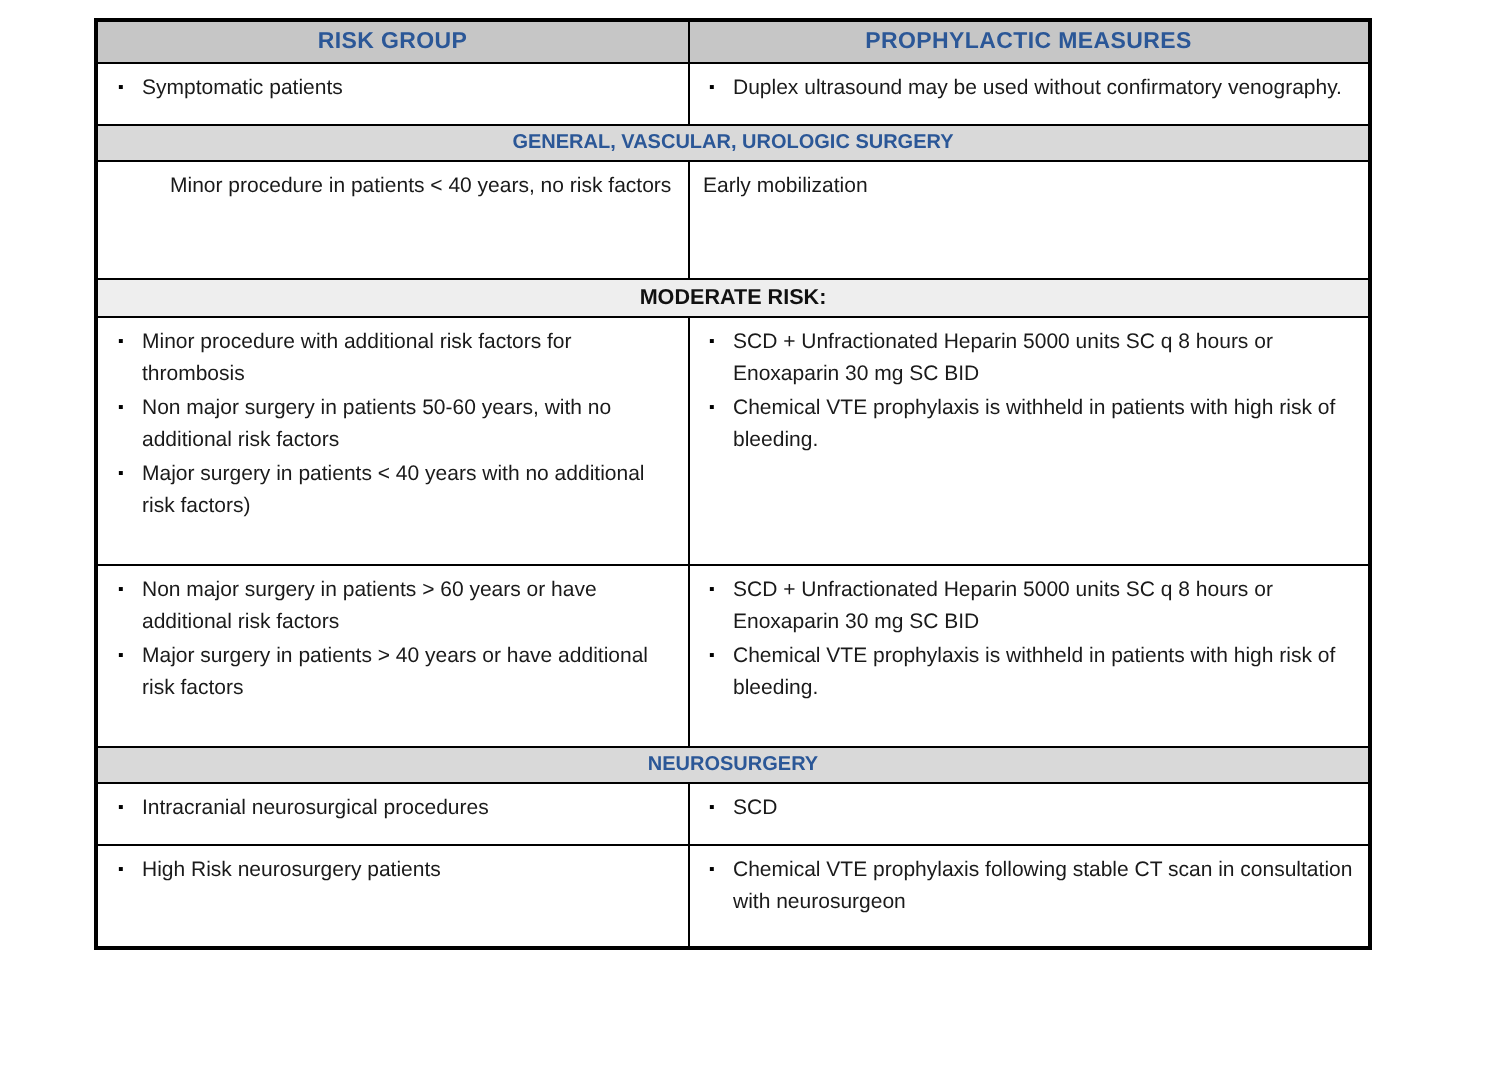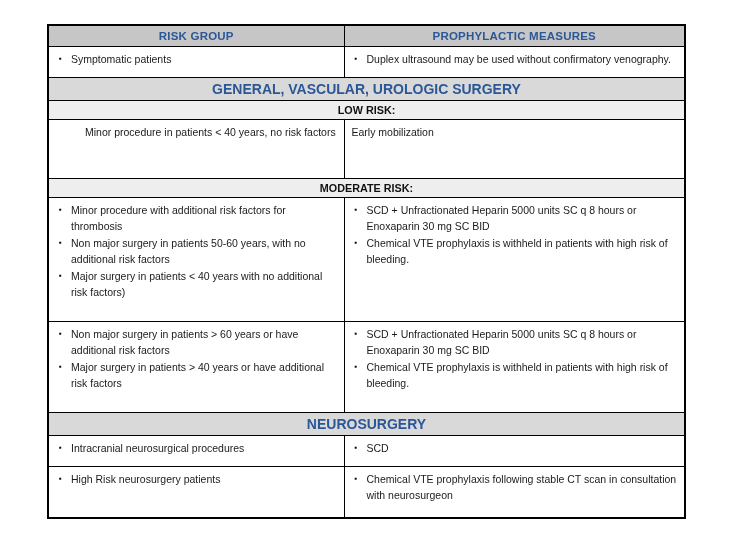--- a/index.html
+++ b/index.html
@@ -9,34 +9,34 @@
     --heading-blue:#2b5797;
     --border-color:#000000;
     --text-color:#1a1a1a;
   }
   html,body{margin:0;padding:0;}
   body{
     width:756px;height:540px;overflow:hidden;background:#ffffff;
     font-family:"Liberation Sans", sans-serif;color:var(--text-color);
     position:relative;
   }
-  .table-wrap{position:absolute;left:47px;top:24px;width:546px;}
+  .table-wrap{position:absolute;left:47px;top:9px;width:546px;}
   table.risk-table{
     border-collapse:collapse;width:100%;table-layout:fixed;
     border:2px solid var(--border-color);
   }
   td{border:1px solid var(--border-color);vertical-align:top;overflow:hidden;}
   tr.header td{
     background:var(--header-bg);color:var(--heading-blue);
     font-weight:bold;text-align:center;font-size:11.5px;
     padding:4px 2px;letter-spacing:0.2px;
   }
   tr.section td{
     background:var(--section-bg);color:var(--heading-blue);
-    font-weight:bold;text-align:center;font-size:14px;
+    font-weight:bold;text-align:center;font-size:10px;
     padding:3px 2px;
   }
   tr.subsection td{
     background:var(--subsection-bg);color:#111111;
     font-weight:bold;text-align:center;font-size:10.8px;
     padding:3px 2px;
   }
   td.cell{
     background:#ffffff;padding:4px 6px 9px 6px;
     font-size:10.5px;line-height:16px;
@@ -73,23 +73,20 @@
           </td>
           <td class="cell">
             <div class="bullet-item">
               <span class="bullet">▪</span>
               <span class="bullet-text">Duplex ultrasound may be used without confirmatory venography.</span>
             </div>
           </td>
         </tr>
         <tr class="section">
           <td colspan="2">GENERAL, VASCULAR, UROLOGIC SURGERY</td>
-        </tr>
-        <tr class="subsection">
-          <td colspan="2">LOW RISK:</td>
         </tr>
         <tr class="pair">
           <td class="cell" style="height: 45px; padding-left: 35px;">
             <div class="plain-text">Minor procedure in patients &lt; 40 years, no risk factors</div>
           </td>
           <td class="cell" style="height: 45px; margin-left: 28px;">
             <div class="plain-text">Early mobilization</div>
           </td>
         </tr>
         <tr class="subsection">

